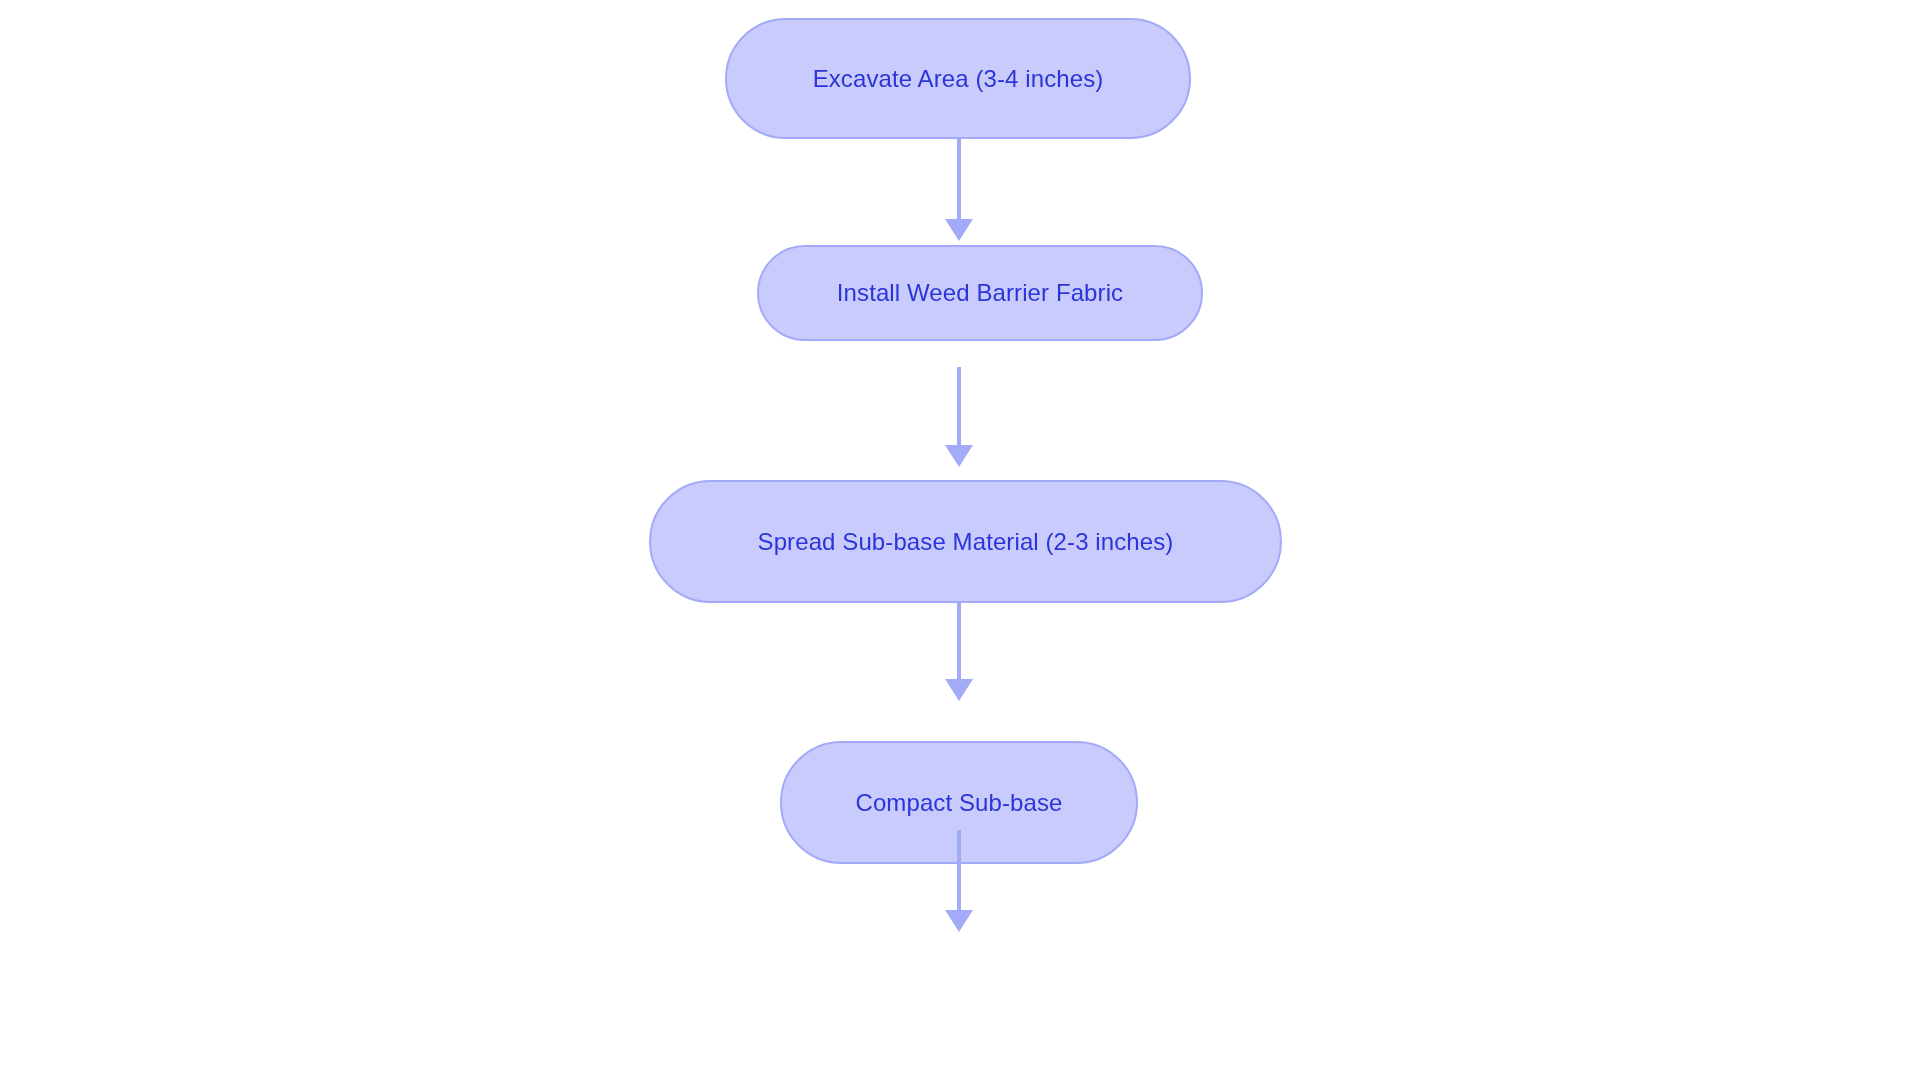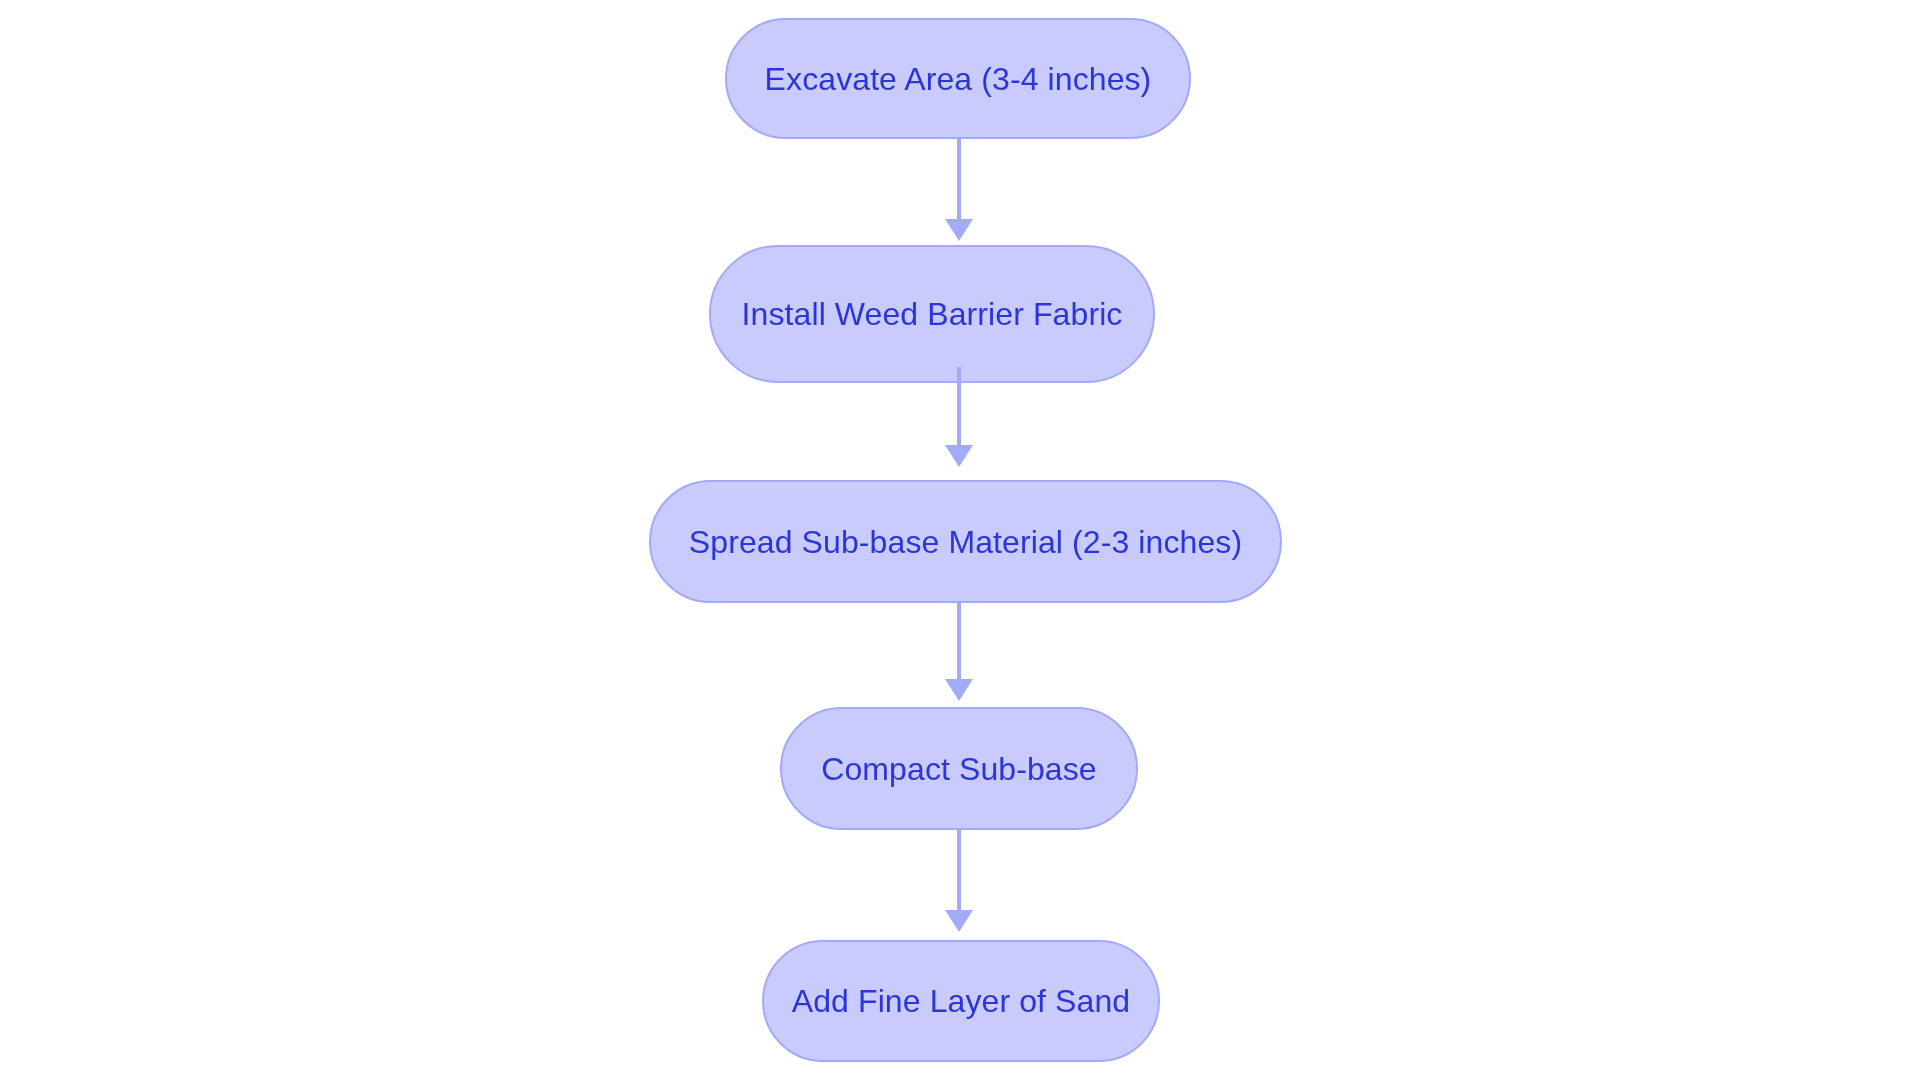--- a/index.html
+++ b/index.html
@@ -29,21 +29,21 @@
     align-items: center;
     justify-content: center;
     background: #c8cbfc;
     border: 2px solid #a3aaf8;
     border-radius: 9999px;
     white-space: nowrap;
   }
 
   .flow-node-label {
     color: #2b35d8;
-    font-size: 32px;
+    font-size: 24px;
     font-weight: 400;
     letter-spacing: 0.1px;
     line-height: 1;
     text-align: center;
     font-family: "Liberation Sans", "DejaVu Sans", sans-serif;
   }
 
   .flow-connector {
     position: absolute;
     width: 4px;
@@ -54,23 +54,23 @@
     position: absolute;
     width: 0;
     height: 0;
     border-left: 14px solid transparent;
     border-right: 14px solid transparent;
     border-top: 22px solid #a3aaf8;
   }
 
   
   #node-0 { left: 725px; top: 18px;  width: 466px; height: 121px; }
-  #node-1 { left: 709px; top: 245px; width: 446px; height: 138px; }
+  #node-1 { left: 757px; top: 245px; width: 446px; height: 96px; }
   #node-2 { left: 649px; top: 480px; width: 633px; height: 123px; justify-content: center; }
-  #node-3 { left: 780px; top: 707px; width: 358px; height: 123px; justify-content: center; }
+  #node-3 { left: 780px; top: 741px; width: 358px; height: 123px; justify-content: center; }
   #node-4 { left: 762px; top: 940px; width: 398px; height: 122px; }
 
   
   #connector-0 { left: 957px; top: 139px; height: 82px; }
   #arrowhead-0 { left: 945px; top: 219px; }
   #connector-1 { left: 957px; top: 367px; height: 80px; }
   #arrowhead-1 { left: 945px; top: 445px; }
   #connector-2 { left: 957px; top: 603px; height: 78px; }
   #arrowhead-2 { left: 945px; top: 679px; }
   #connector-3 { left: 957px; top: 830px; height: 82px; }
@@ -102,17 +102,14 @@
   <div class="flow-connector" id="connector-2"></div>
   <div class="flow-arrowhead" id="arrowhead-2"></div>
 
   <div class="flow-node" id="node-3">
     <span class="flow-node-label">Compact Sub-base</span>
   </div>
 
   <div class="flow-connector" id="connector-3"></div>
   <div class="flow-arrowhead" id="arrowhead-3"></div>
 
-  <div class="flow-node" id="node-4">
-    <span class="flow-node-label">Add Fine Layer of Sand</span>
-  </div>
 
 </div>
 
 </body></html>

